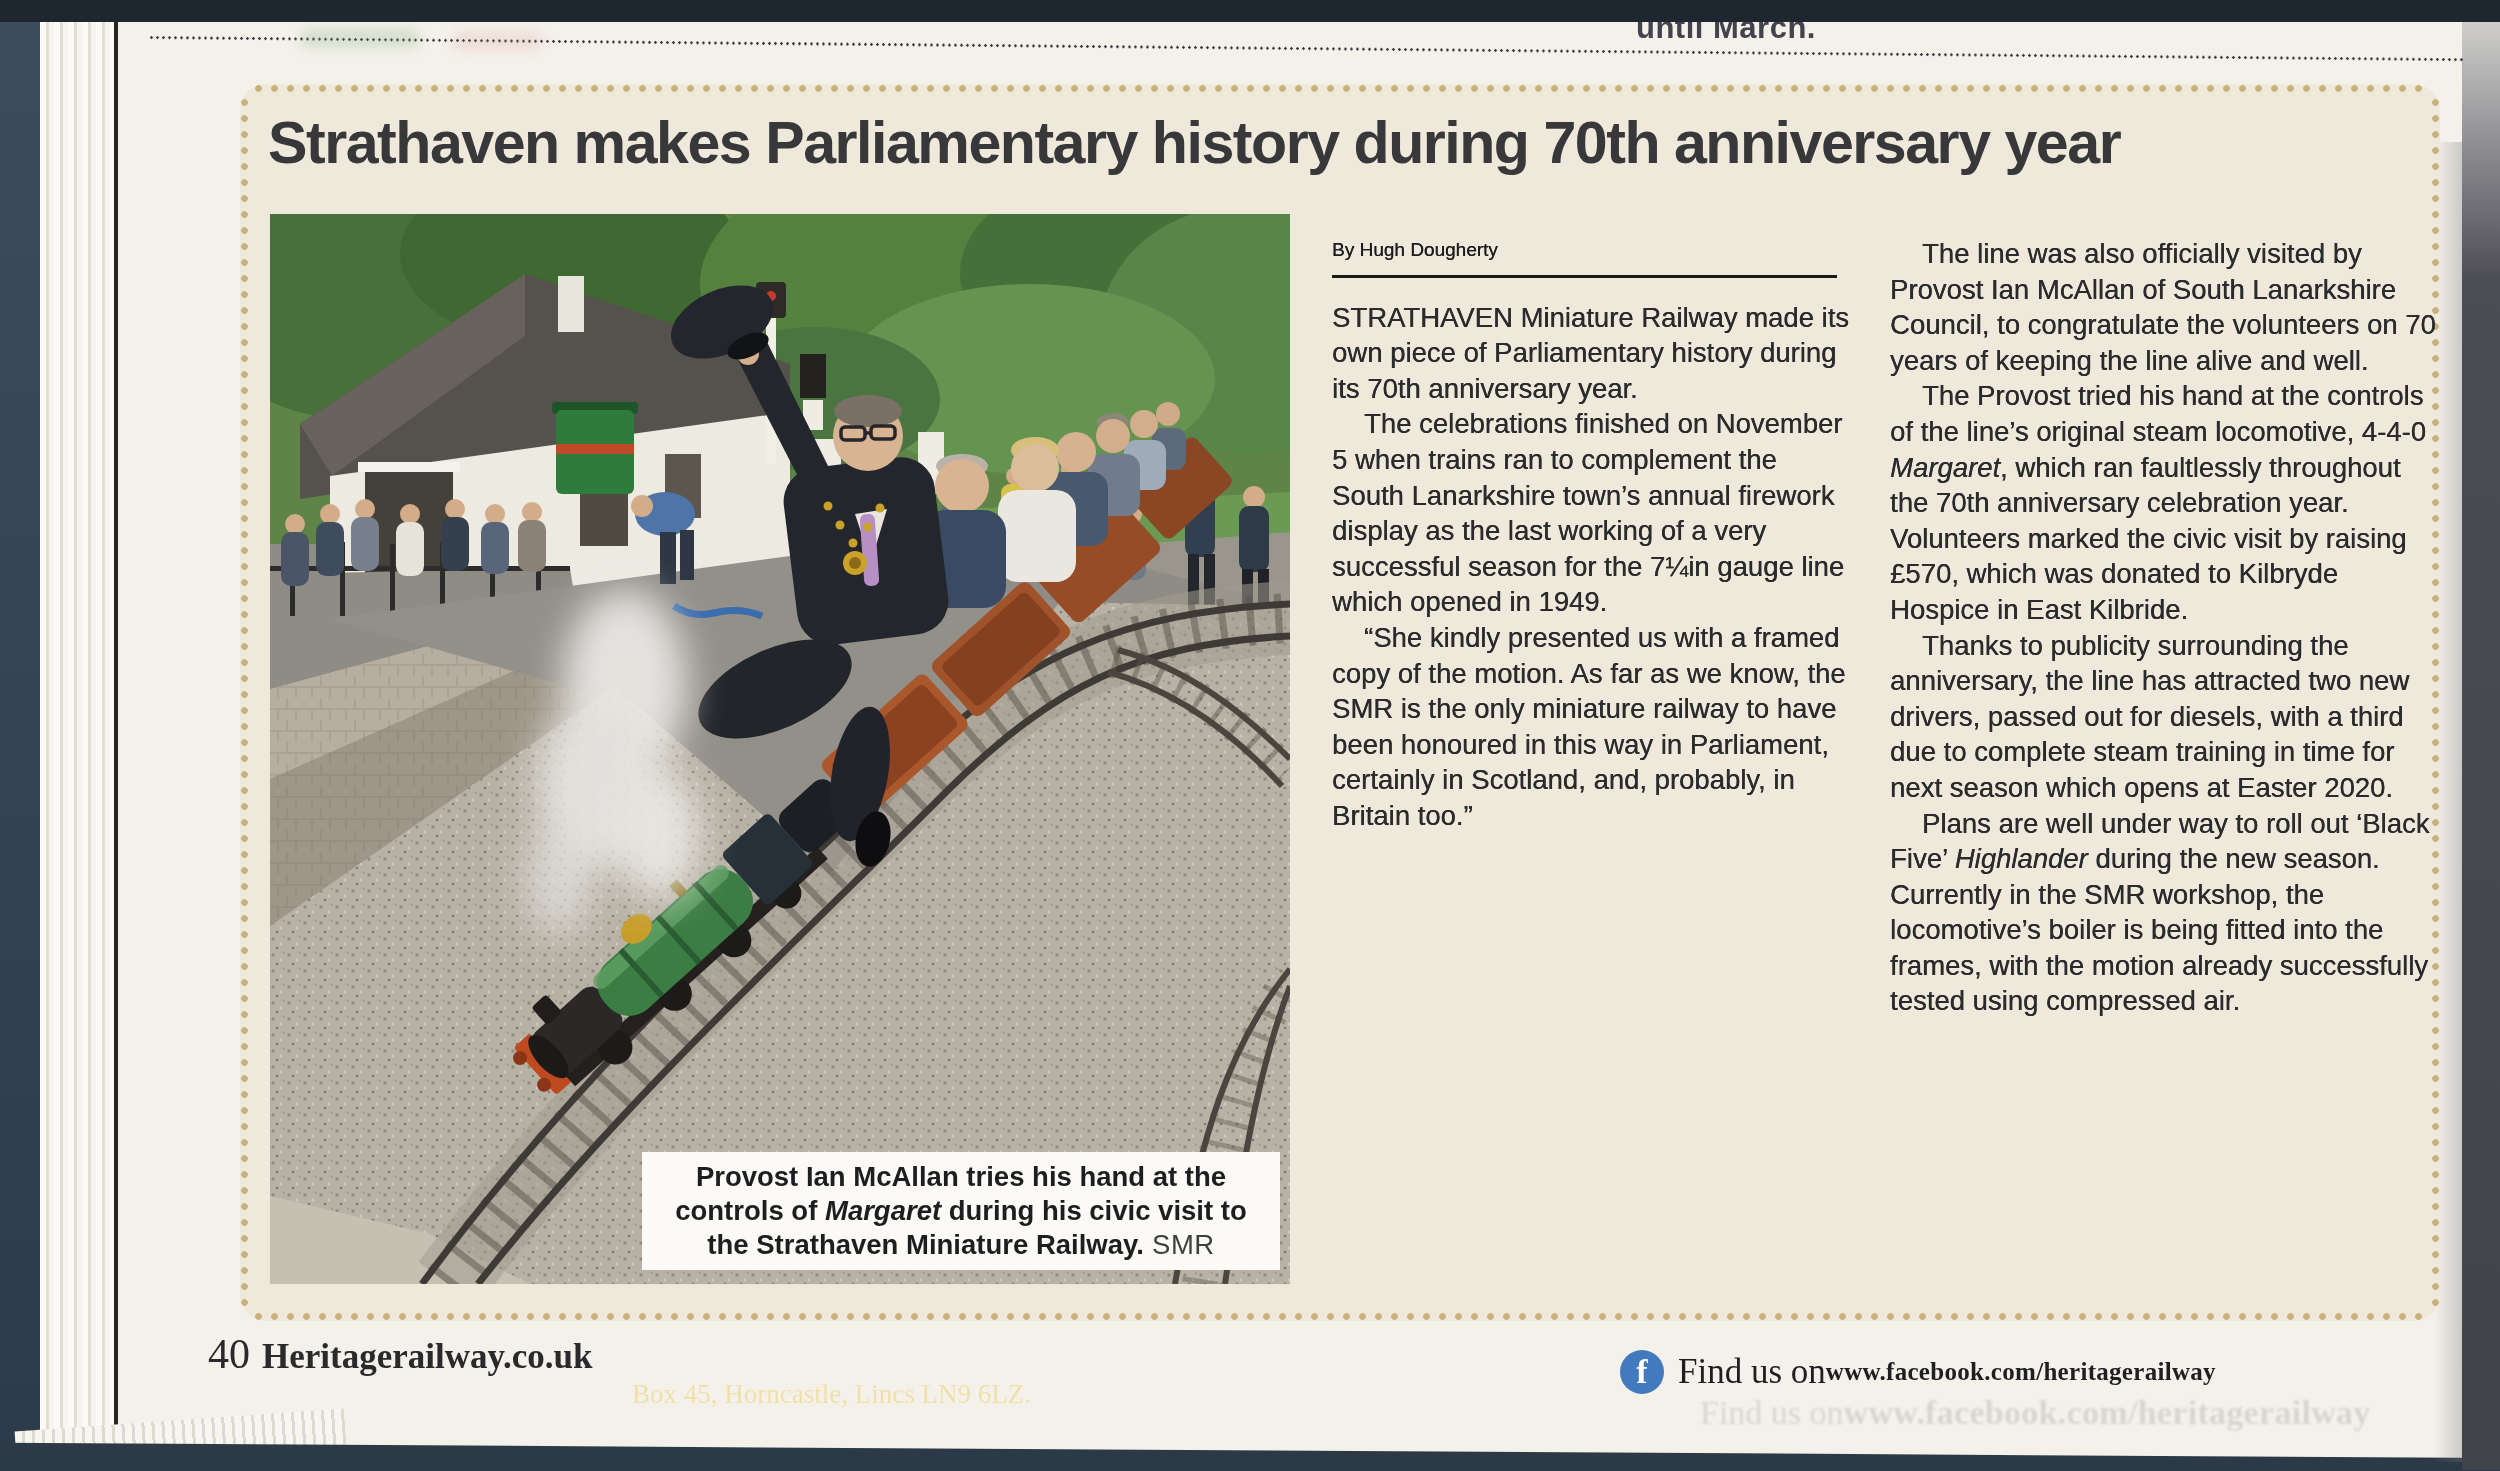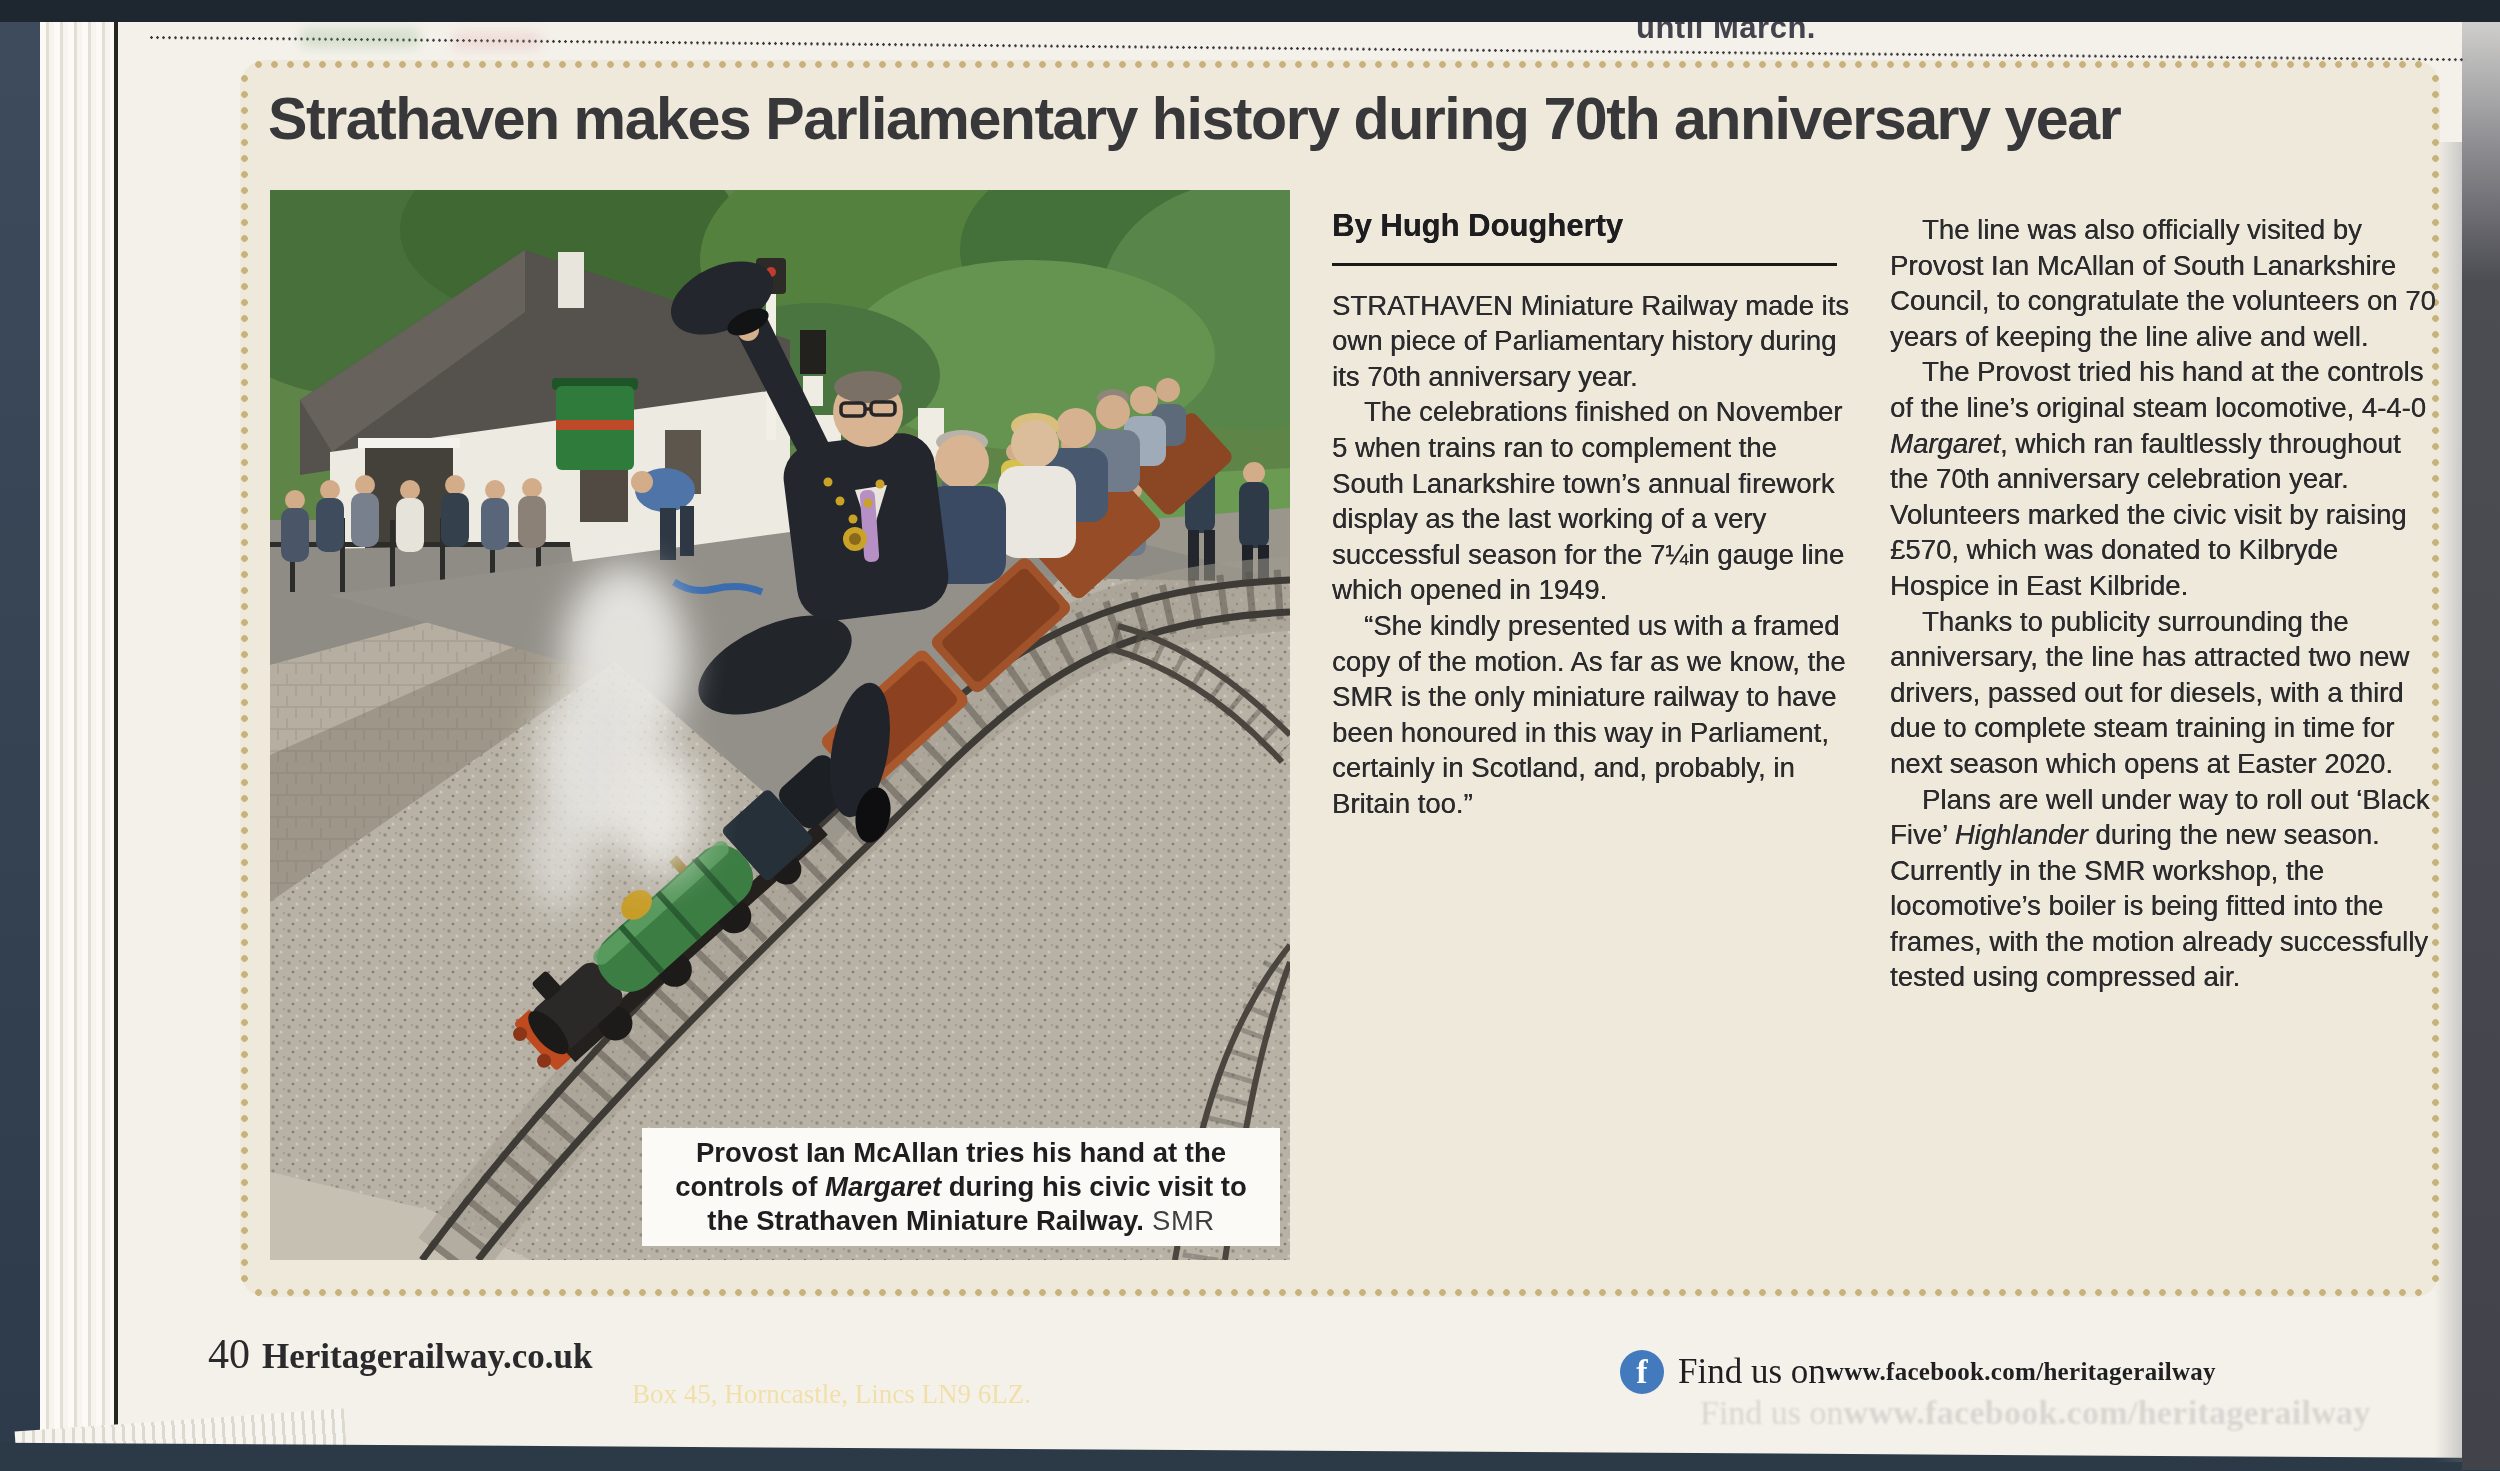--- a/index.html
+++ b/index.html
@@ -30,21 +30,21 @@
     background-size:6px 3px;transform:rotate(.55deg);transform-origin:left center;}
   .bleed-top{position:absolute;left:1636px;top:-12px;font-weight:bold;font-size:31px;
     color:#43434e;letter-spacing:.5px;}
   .bleed-bottom{position:absolute;left:632px;top:1357px;font-family:"Liberation Serif",serif;
     font-size:27px;color:#eab308;opacity:.28;filter:blur(.6px);}
   .bleed-blob{position:absolute;filter:blur(6px);border-radius:8px;}
   .blob-green{left:300px;top:6px;width:120px;height:20px;background:#7fae7f;opacity:.25;}
   .blob-red{left:452px;top:10px;width:90px;height:18px;background:#d98c8c;opacity:.2;}
 
   
-  .article{position:absolute;left:240px;top:38px;width:2200px;height:1237px;
+  .article{position:absolute;left:240px;top:62px;width:2200px;height:1237px;
     background:#efe9db;border-radius:26px;}
   .dots{position:absolute;}
   .dots-h{left:14px;right:14px;height:9px;
     background-image:radial-gradient(circle at 4.5px 4.5px,#c8b37c 3px,rgba(0,0,0,0) 3.7px);
     background-size:16px 9px;}
   .dots-top{top:0;} .dots-bottom{bottom:0;}
   .dots-v{top:14px;bottom:14px;width:9px;
     background-image:radial-gradient(circle at 4.5px 4.5px,#c8b37c 3px,rgba(0,0,0,0) 3.7px);
     background-size:9px 16px;}
   .dots-left{left:0;} .dots-right{right:0;}
@@ -53,21 +53,21 @@
     font-size:60px;font-weight:bold;letter-spacing:-1.5px;color:#38383a;
     transform:scaleX(.985);transform-origin:left;}
 
   
   .col{position:absolute;font-size:27.5px;line-height:35.6px;color:#2b2b2e;
     text-shadow:.3px 0 0 currentColor;}
   .col .para{margin:0;text-indent:32px;}
   .col.flush-first .para:first-child{text-indent:0;}
   .col1{left:1092px;top:148px;width:520px;}
   .col2{left:1650px;top:152px;width:548px;}
-  .byline{font-size:31px;font-weight:bold;color:#1d1d1f;padding-bottom:19px;
+  .byline{font-size:19px;font-weight:normal;color:#1d1d1f;padding-bottom:7px;
     border-bottom:3px solid #1a1a1a;margin-bottom:22px;width:505px;}
   .run-i{font-style:italic;}
   .run-credit{font-weight:normal;color:#3f3f3f;letter-spacing:.5px;}
 
   
   .photo{position:absolute;left:30px;top:130px;width:1020px;height:1070px;
     overflow:hidden;background:#8f8c86;}
   .photo svg{position:absolute;left:0;top:0;width:100%;height:100%;}
   .photo-caption{position:absolute;right:10px;bottom:14px;width:614px;
     background:#fbfaf6;padding:8px 12px;text-align:center;

